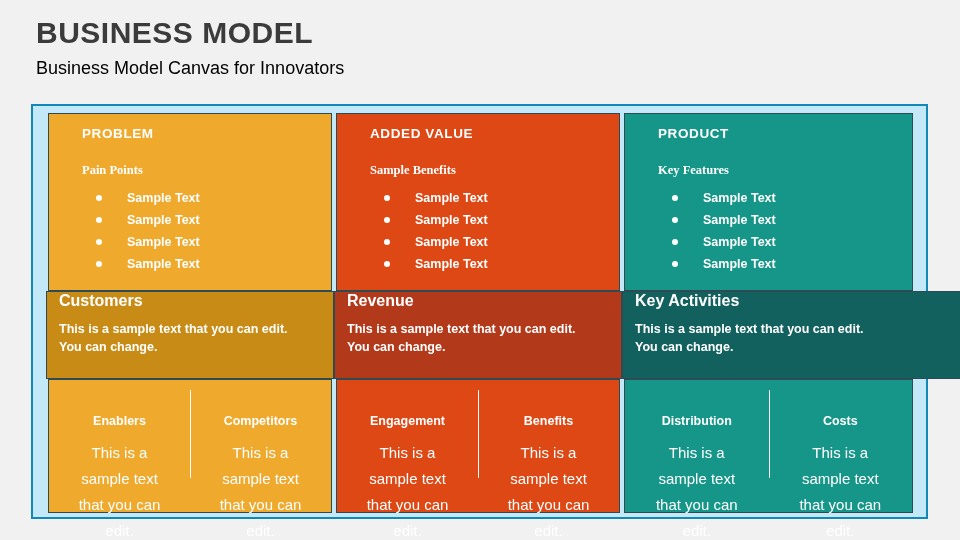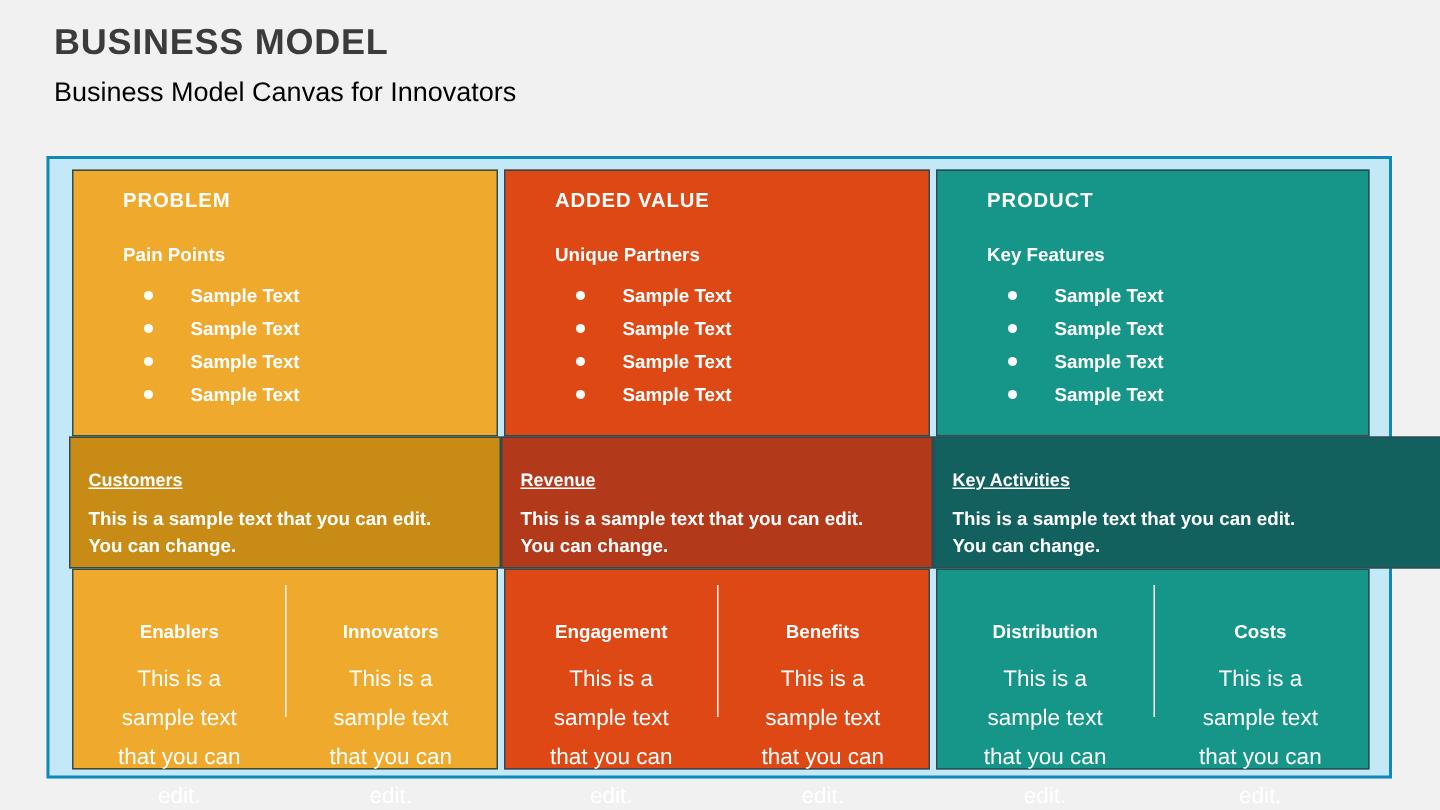--- a/index.html
+++ b/index.html
@@ -14,21 +14,21 @@
     overflow: hidden;
   }
 
   
   #slide-header {
     position: absolute;
     left: 36px;
     top: 16px;
   }
   #page-title {
-    font-size: 24px;
+    font-size: 30px;
     font-weight: bold;
     color: #3b3b3b;
     letter-spacing: 0.5px;
     line-height: 1.1;
     margin: 0;
     white-space: nowrap;
   }
   #page-subtitle {
     font-size: 18px;
     color: #000000;
@@ -69,20 +69,21 @@
   .top-cell .cell-title {
     font-size: 13.5px;
     font-weight: bold;
     letter-spacing: 0.6px;
     margin: 12px 0 0 33px;
   }
   .top-cell .cell-subtitle {
     font-size: 12.5px;
     font-weight: bold;
     margin: 22px 0 0 33px;
+    font-family: Liberation Serif, serif;
   }
   .bullet-list {
     list-style: none;
     margin: 9px 0 0 0;
     padding: 0 0 0 47px;
   }
   .bullet-list li {
     position: relative;
     font-size: 12.5px;
     font-weight: bold;
@@ -103,24 +104,23 @@
   
   .mid-cell {
     position: absolute;
     top: 185px;
     height: 88px;
     box-sizing: border-box;
     border: 1px solid #2e4a52;
     color: #ffffff;
   }
   .mid-cell .cell-title {
-    font-size: 12px;
-    font-weight: bold;
-    margin: 21px 0 0 12px;
-    text-decoration: underline;
+    font-size: 16px;
+    font-weight: bold;
+    margin: 0 0 0 12px;
   }
   .mid-cell .cell-body {
     font-size: 12.5px;
     font-weight: bold;
     line-height: 18px;
     margin: 10px 12px 0 12px;
     max-width: 240px;
   }
 
   
@@ -195,21 +195,21 @@
       <ul class="bullet-list">
         <li>Sample Text</li>
         <li>Sample Text</li>
         <li>Sample Text</li>
         <li>Sample Text</li>
       </ul>
     </div>
 
     <div class="top-cell col-2 red">
       <div class="cell-title">ADDED VALUE</div>
-      <div class="cell-subtitle">Unique Partners</div>
+      <div class="cell-subtitle">Sample Benefits</div>
       <ul class="bullet-list">
         <li>Sample Text</li>
         <li>Sample Text</li>
         <li>Sample Text</li>
         <li>Sample Text</li>
       </ul>
     </div>
 
     <div class="top-cell col-3 teal">
       <div class="cell-title">PRODUCT</div>
@@ -236,21 +236,21 @@
       <div class="cell-title">Key Activities</div>
       <div class="cell-body">This is a sample text that you can edit. You can change.</div>
     </div>
 
     <div class="bot-cell col-1 amber">
       <div class="bot-half">
         <div class="sub-title">Enablers</div>
         <div class="sub-body">This is a sample text that you can edit.</div>
       </div>
       <div class="bot-half">
-        <div class="sub-title">Innovators</div>
+        <div class="sub-title">Competitors</div>
         <div class="sub-body">This is a sample text that you can edit.</div>
       </div>
     </div>
 
     <div class="bot-cell col-2 red">
       <div class="bot-half">
         <div class="sub-title">Engagement</div>
         <div class="sub-body">This is a sample text that you can edit.</div>
       </div>
       <div class="bot-half">

